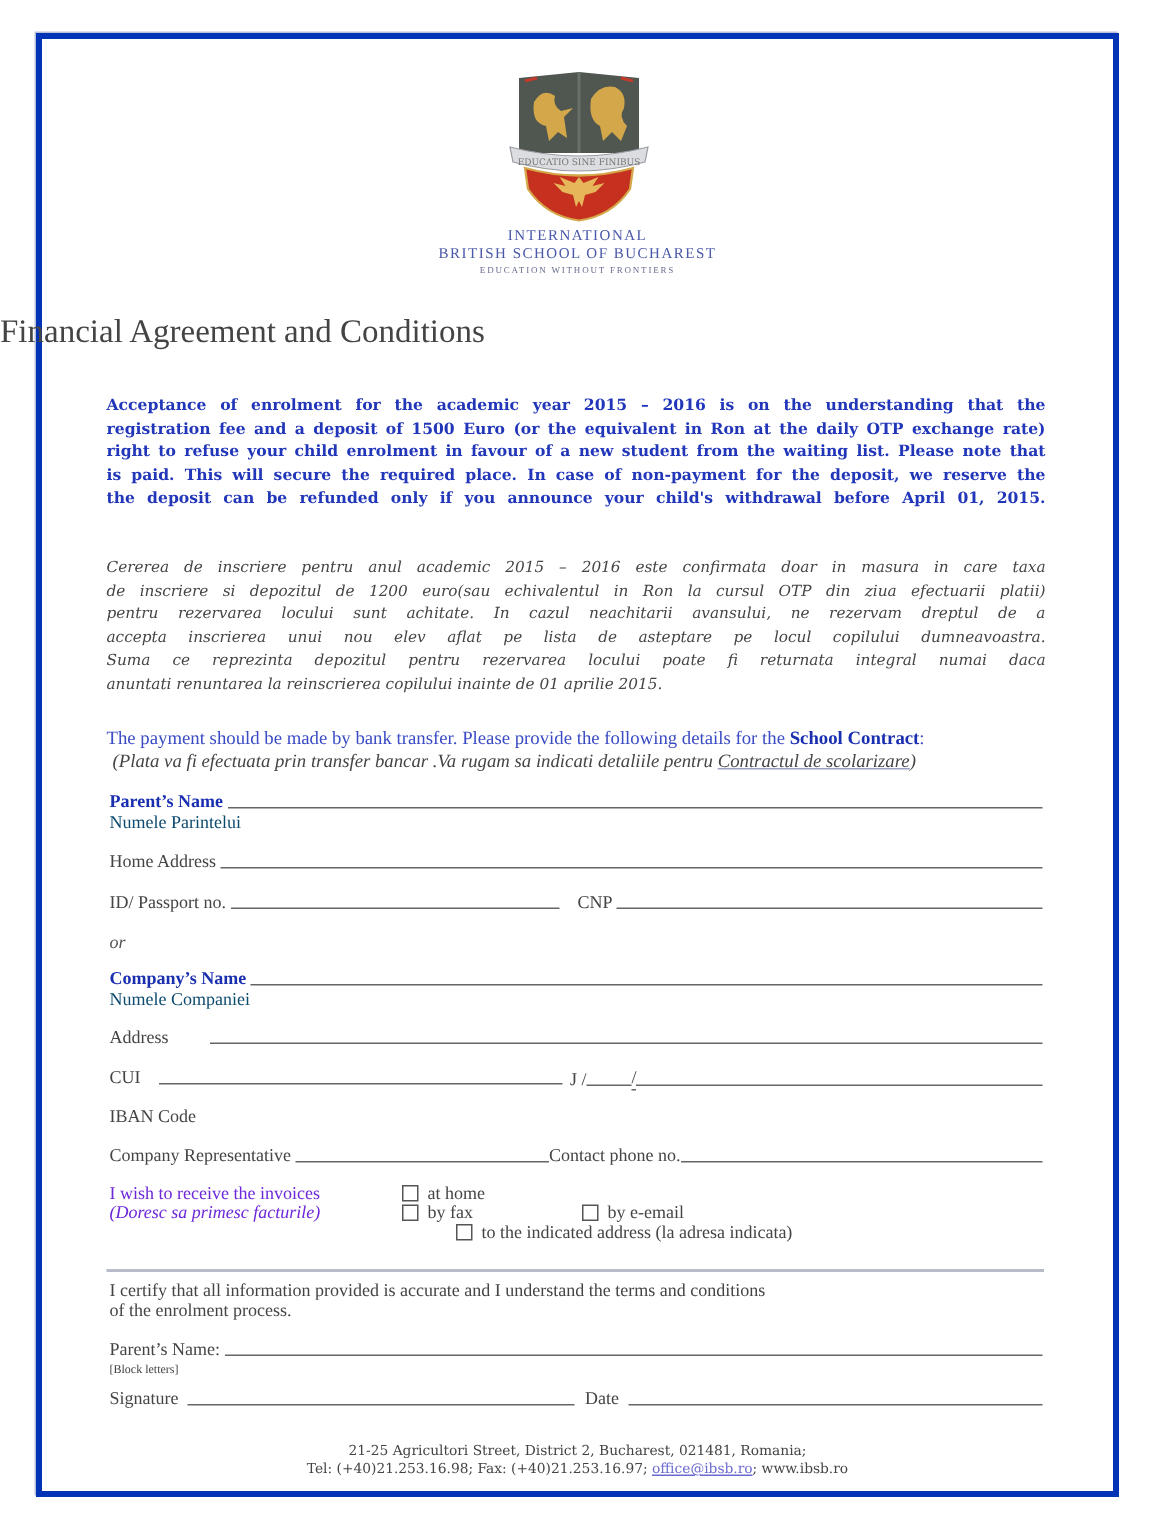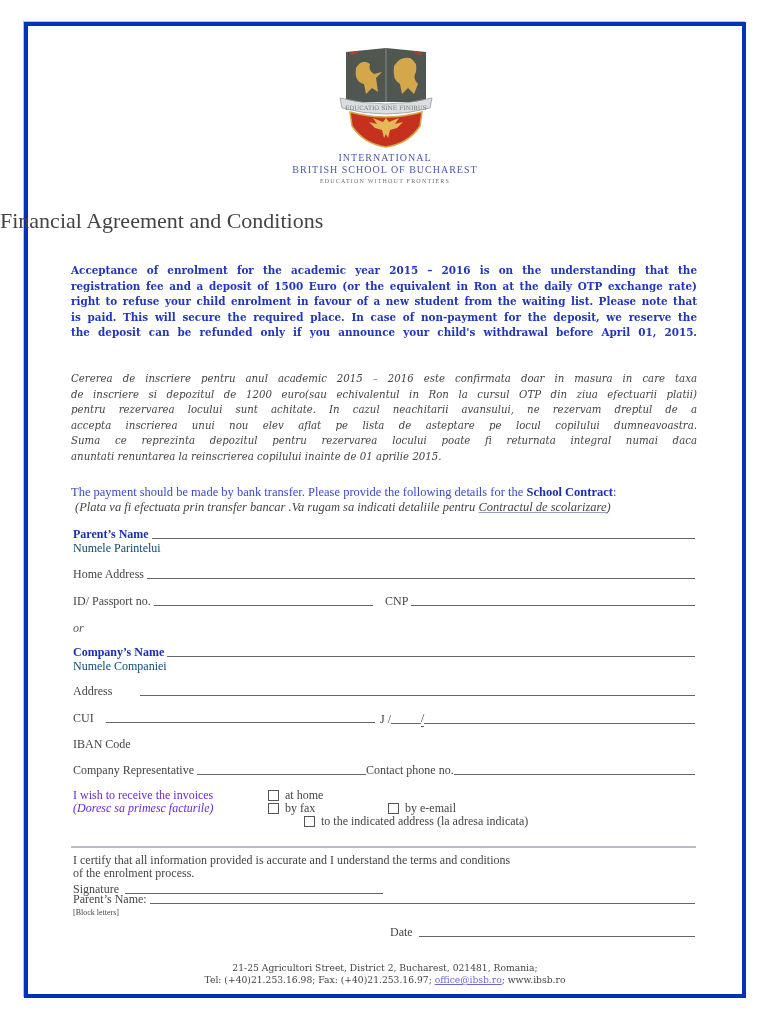--- a/index.html
+++ b/index.html
@@ -184,21 +184,21 @@
   <div>I certify that all information provided is accurate and I understand the terms and conditions</div>
   <div>of the enrolment process.</div>
 </div>
 
 <div class="row" style="top:892px; width:622px;">
   <span class="label">Parent’s Name:</span>
   <span class="line" style="flex:1;"></span>
 </div>
 <div class="block">[Block letters]</div>
 
-<div class="row" style="top:882px; width:310px;">
+<div class="row" style="top:925px; width:310px;">
   <span class="label">Signature</span>
   <span class="line" style="flex:1; margin-left:6px;"></span>
 </div>
 <div class="row" style="top:925px; left:390px; width:305px;">
   <span class="label">Date</span>
   <span class="line" style="flex:1; margin-left:6px;"></span>
 </div>
 
 <div class="footer">
   <div>21-25 Agricultori Street, District 2, Bucharest, 021481, Romania;</div>

